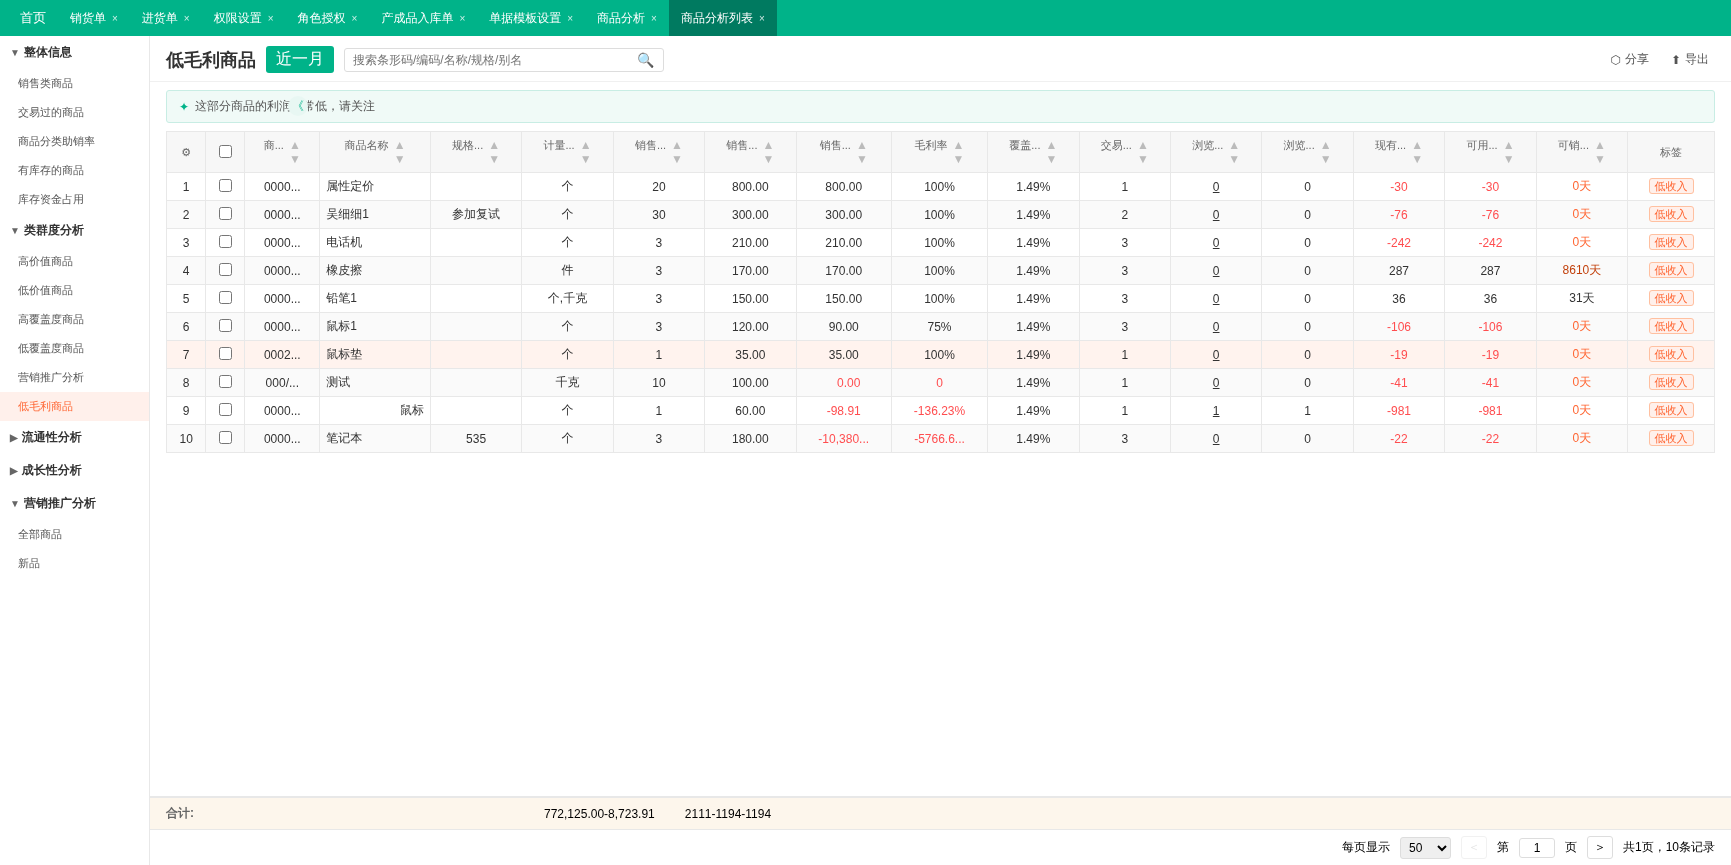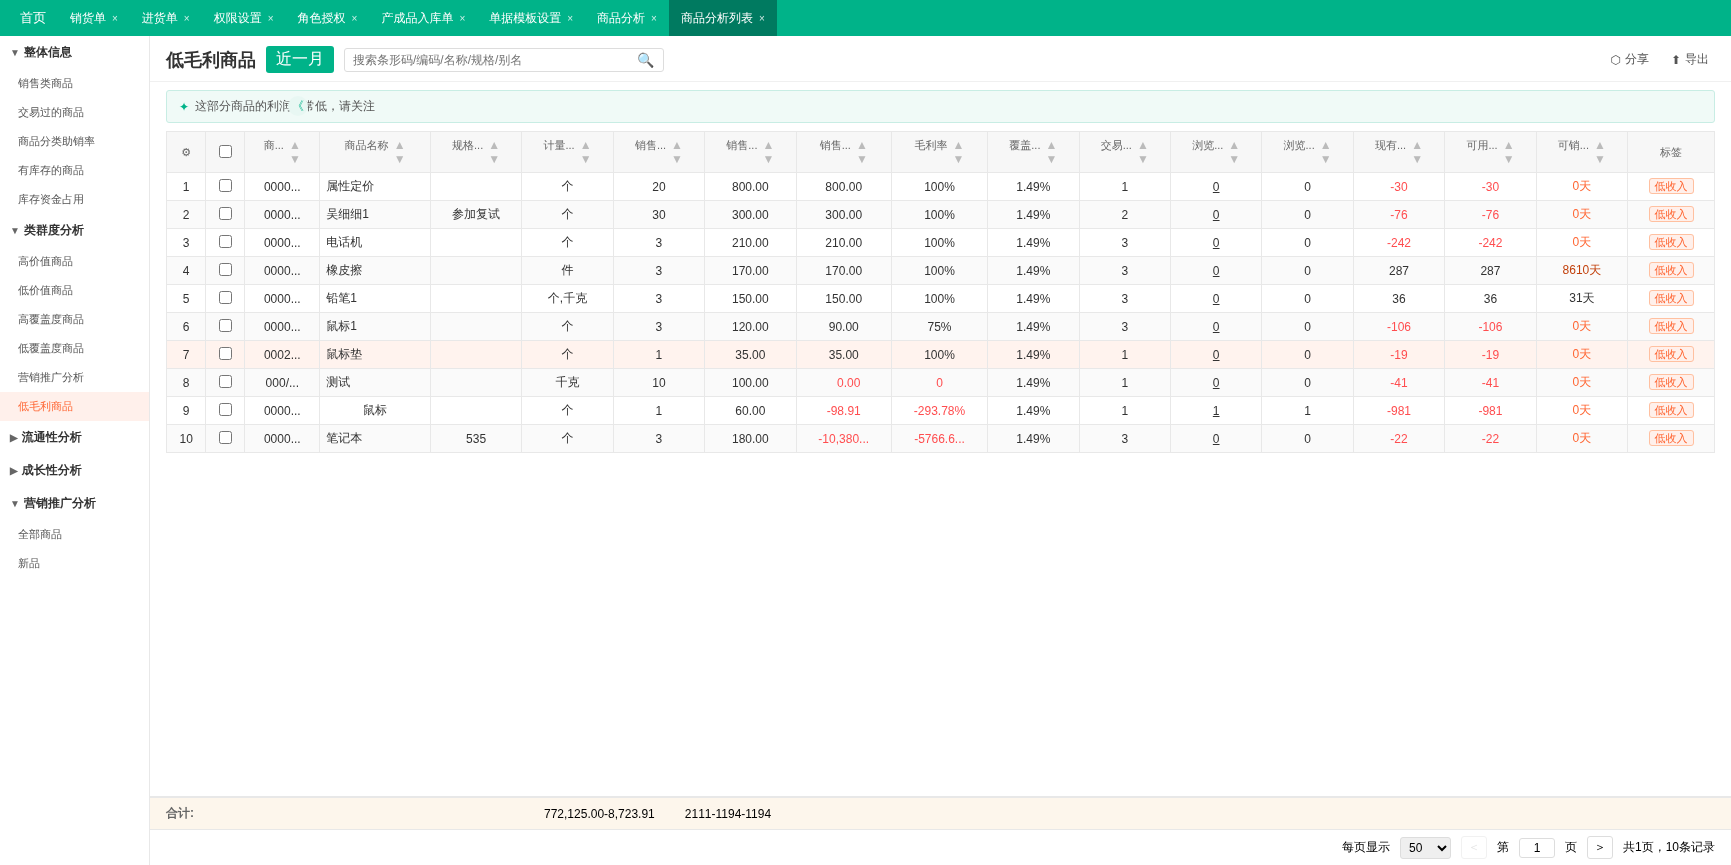--- a/index.html
+++ b/index.html
@@ -606,27 +606,27 @@
     <td>0</td>
     <td style="color:#ff4d4f;">-41</td>
     <td style="color:#ff4d4f;">-41</td>
     <td style="color:#ff6633;">0天</td>
     <td><span class="tag-label">低收入</span></td>
   </tr>
               <tr>
     <td>9</td>
     <td><input type="checkbox" style=""></td>
     <td>0000...</td>
-    <td style="text-align:center;">鼠标</td>
+    <td style="text-align:right;">鼠标</td>
     <td></td>
     <td>个</td>
     <td>1</td>
     <td>60.00</td>
     <td style="color:#ff4d4f;">-98.91</td>
-    <td style="color:#ff4d4f;">-293.78%</td>
+    <td style="color:#ff4d4f;">-136.23%</td>
     <td>1.49%</td>
     <td>1</td>
     <td><span class="underline-link">1</span></td>
     <td>1</td>
     <td style="color:#ff4d4f;">-981</td>
     <td style="color:#ff4d4f;">-981</td>
     <td style="color:#ff6633;">0天</td>
     <td><span class="tag-label">低收入</span></td>
   </tr>
               <tr>

